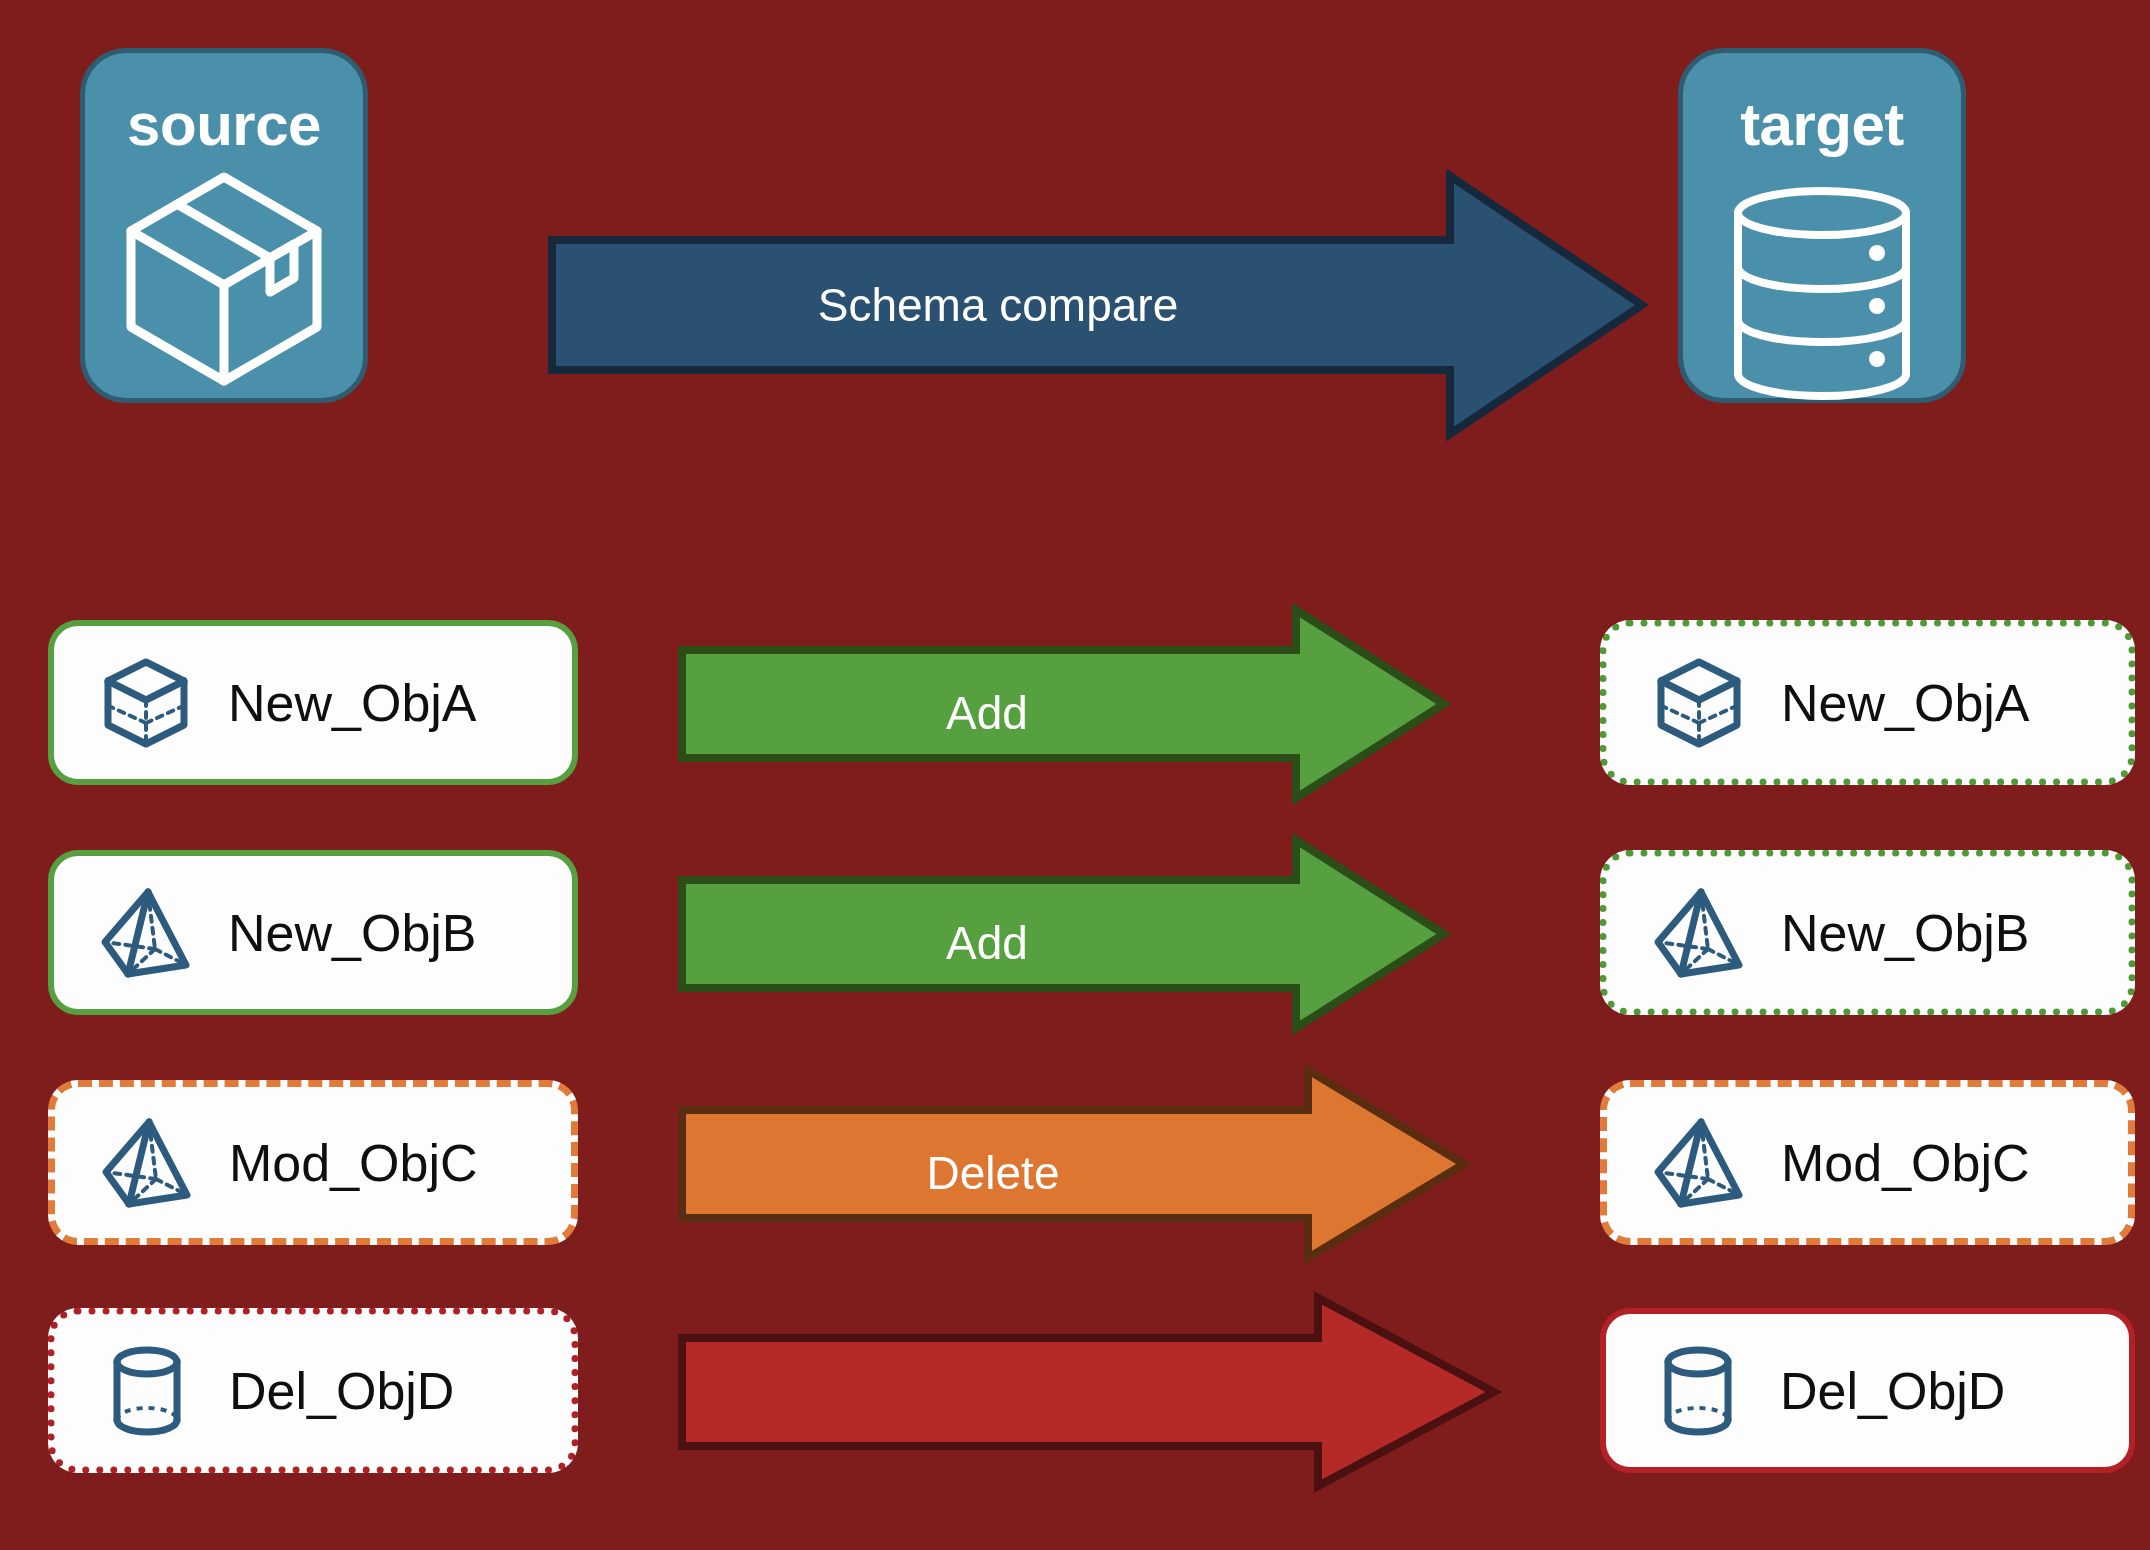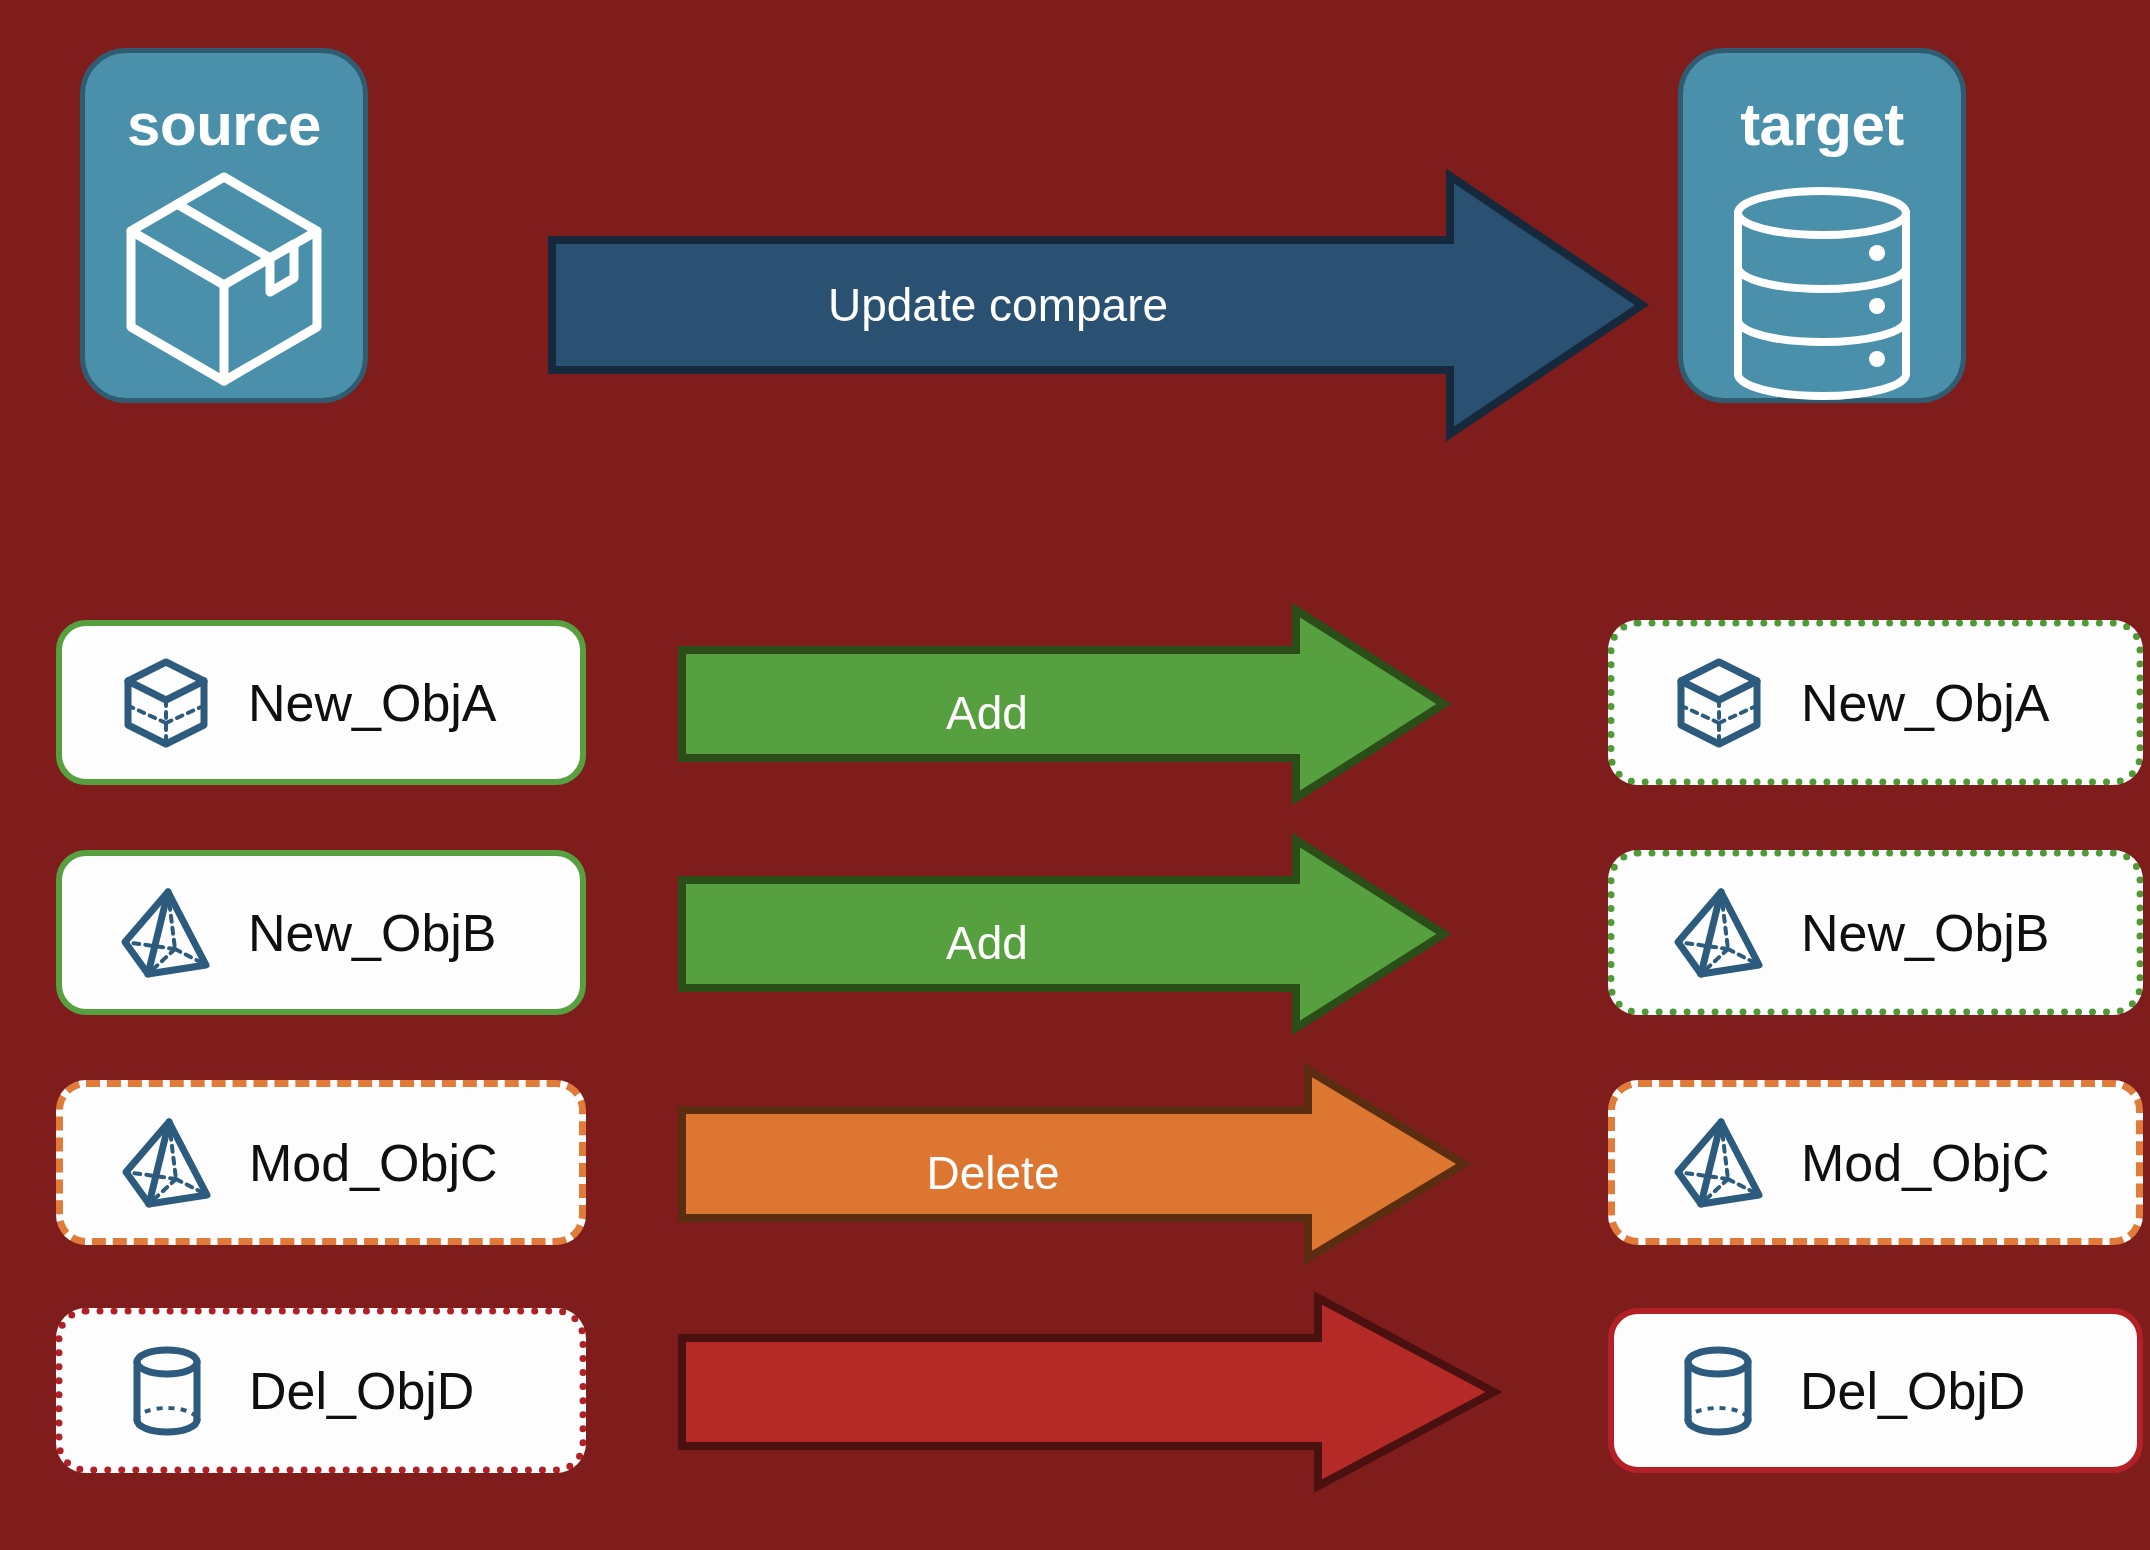--- a/index.html
+++ b/index.html
@@ -72,23 +72,22 @@
 
   .obj-card{
     position:absolute;
     box-sizing:border-box;
     top:8px;
     height:165px;
     background:#fdfdfd;
     border-radius:30px;
     display:flex;
     align-items:center;
-    padding-left:58px;
+    padding-left:46px;
     gap:36px;
-    margin-left:8px;
   }
   .obj-card.source-obj{ left:48px;  width:530px; }
   .obj-card.target-obj{ left:1600px;width:535px; }
 
   .obj-card .obj-label{
     color:#0f0f0f;
     font-size:52px;
     white-space:nowrap;
   }
   .obj-card .obj-icon{
@@ -163,21 +162,21 @@
         <circle cx="147" cy="120" r="8" fill="#ffffff"></circle>
         <circle cx="147" cy="173" r="8" fill="#ffffff"></circle>
       </svg>
     </div>
   </div>
 
   <div id="compare-arrow">
     <svg width="1100" height="266" viewBox="0 0 1100 266" aria-hidden="true">
       <polygon points="4,68 902,68 902,4 1094,133 902,262 902,198 4,198" fill="#2a5172" stroke="#15283c" stroke-width="8" stroke-linejoin="miter"></polygon>
     </svg>
-    <div class="arrow-label">Update compare</div>
+    <div class="arrow-label">Schema compare</div>
   </div>
 
   <div class="row" id="row-0">
 
     <div class="obj-card source-obj bd-solid-green">
       <span class="obj-icon">
         <svg width="86" height="92" viewBox="0 0 86 92" aria-hidden="true">
           <g fill="none" stroke="#2d5b7d" stroke-width="7" stroke-linejoin="round" stroke-linecap="round">
             <path d="M43 5 L81 24 L81 68 L43 87 L5 68 L5 24 Z"></path>
             <path d="M5 24 L43 43 L81 24"></path>

